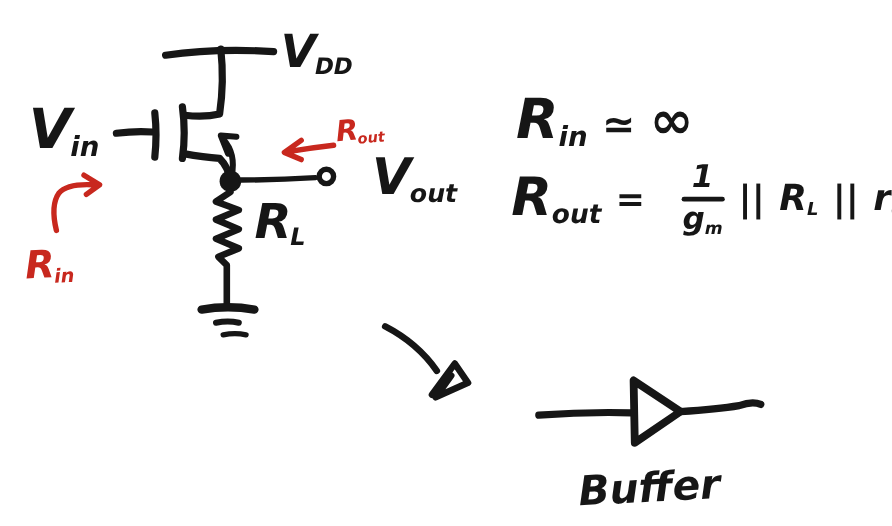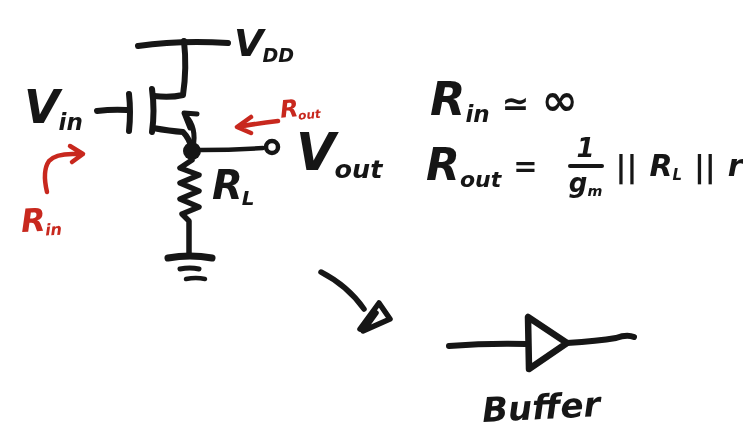--- a/index.html
+++ b/index.html
@@ -128,21 +128,21 @@
   </svg>
 
   <div class="hw-label" style="left:234px; top:24px; font-size:38px;">
     <span>V</span><span class="sub">DD</span>
   </div>
 
   <div class="hw-label" style="left:24px; top:84px; font-size:46px;text-align:right;">
     <span>V</span><span class="sub">in</span>
   </div>
 
-  <div class="hw-label" style="left:296px; top:127px; font-size:51px;">
+  <div class="hw-label" style="left:310px; top:127px; font-size:42px;">
     <span>V</span><span class="sub">out</span>
   </div>
 
   <div class="hw-label" style="left:212px; top:165px; font-size:40px;">
     <span>R</span><span class="sub">L</span>
   </div>
 
   <div class="hw-label red tilt-1" style="left:21px; top:204px; font-size:32px;">
     <span>R</span><span class="sub">in</span>
   </div>

